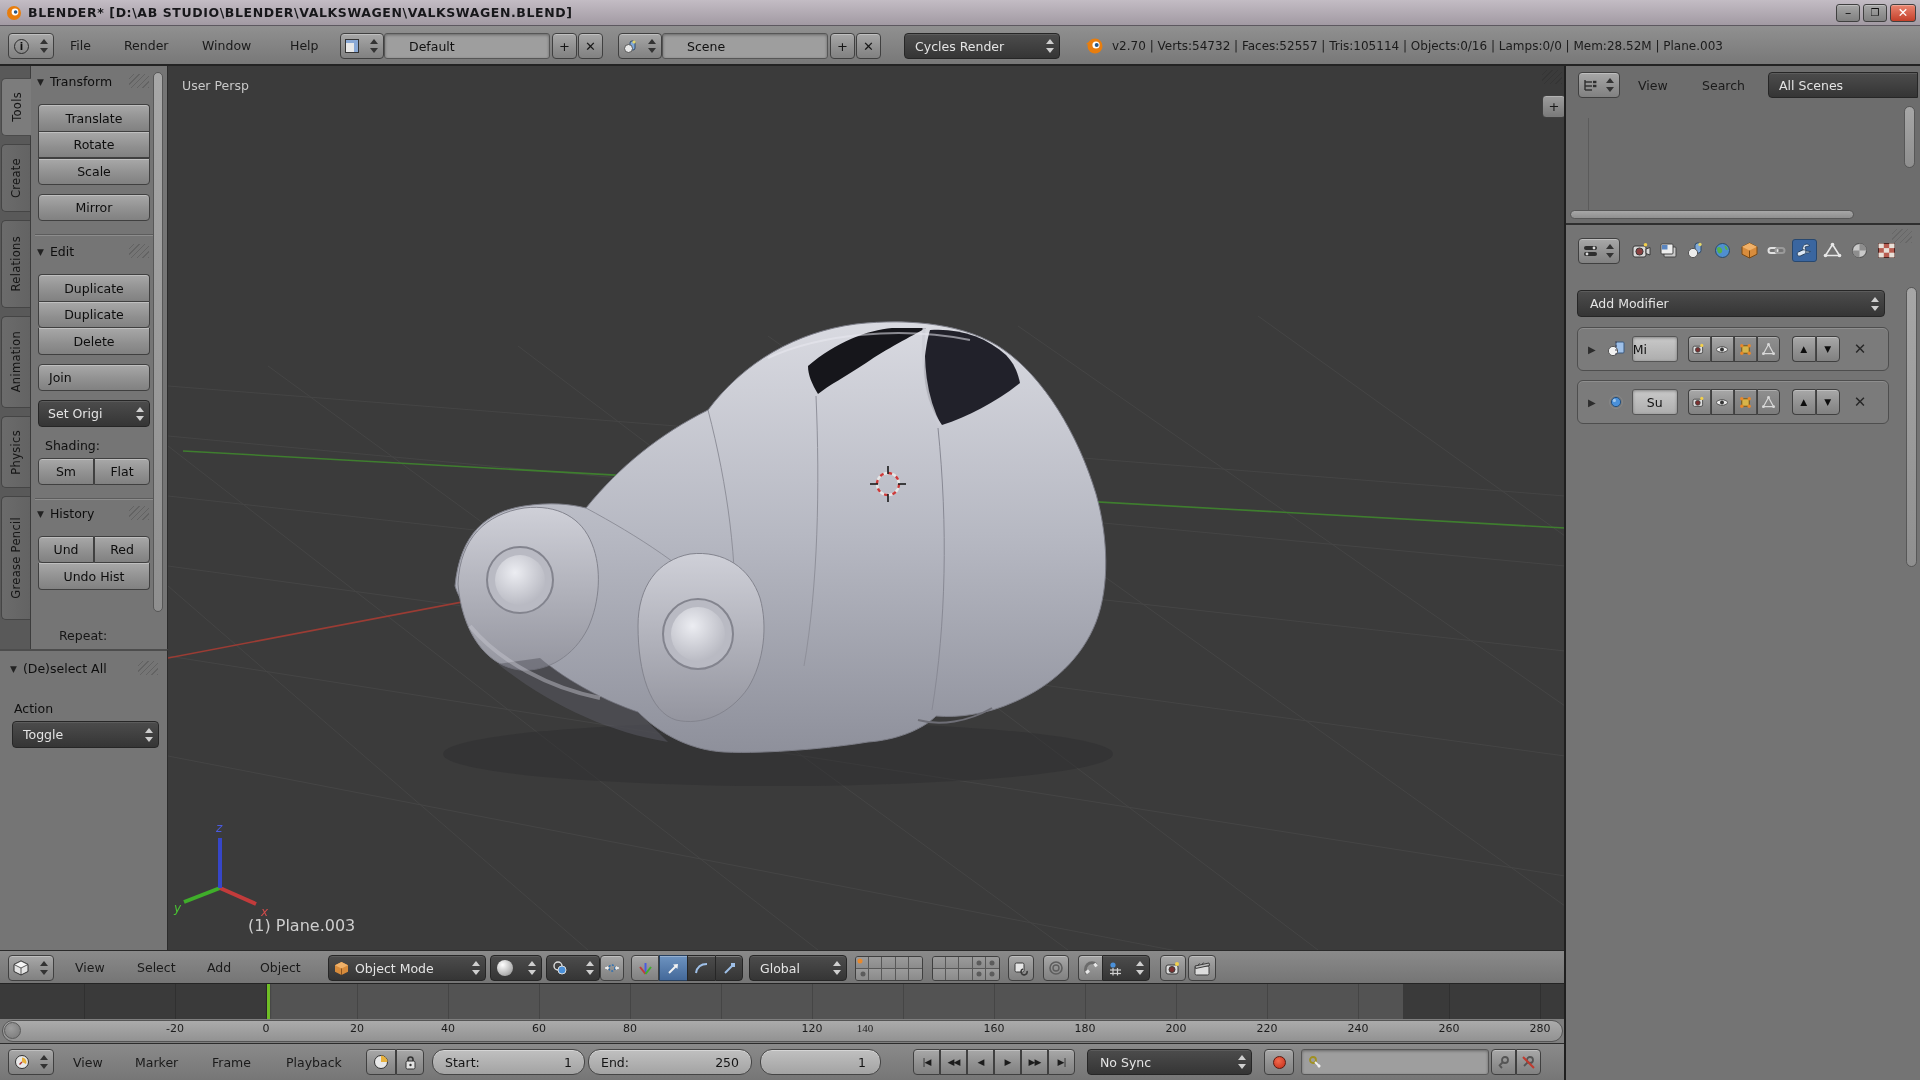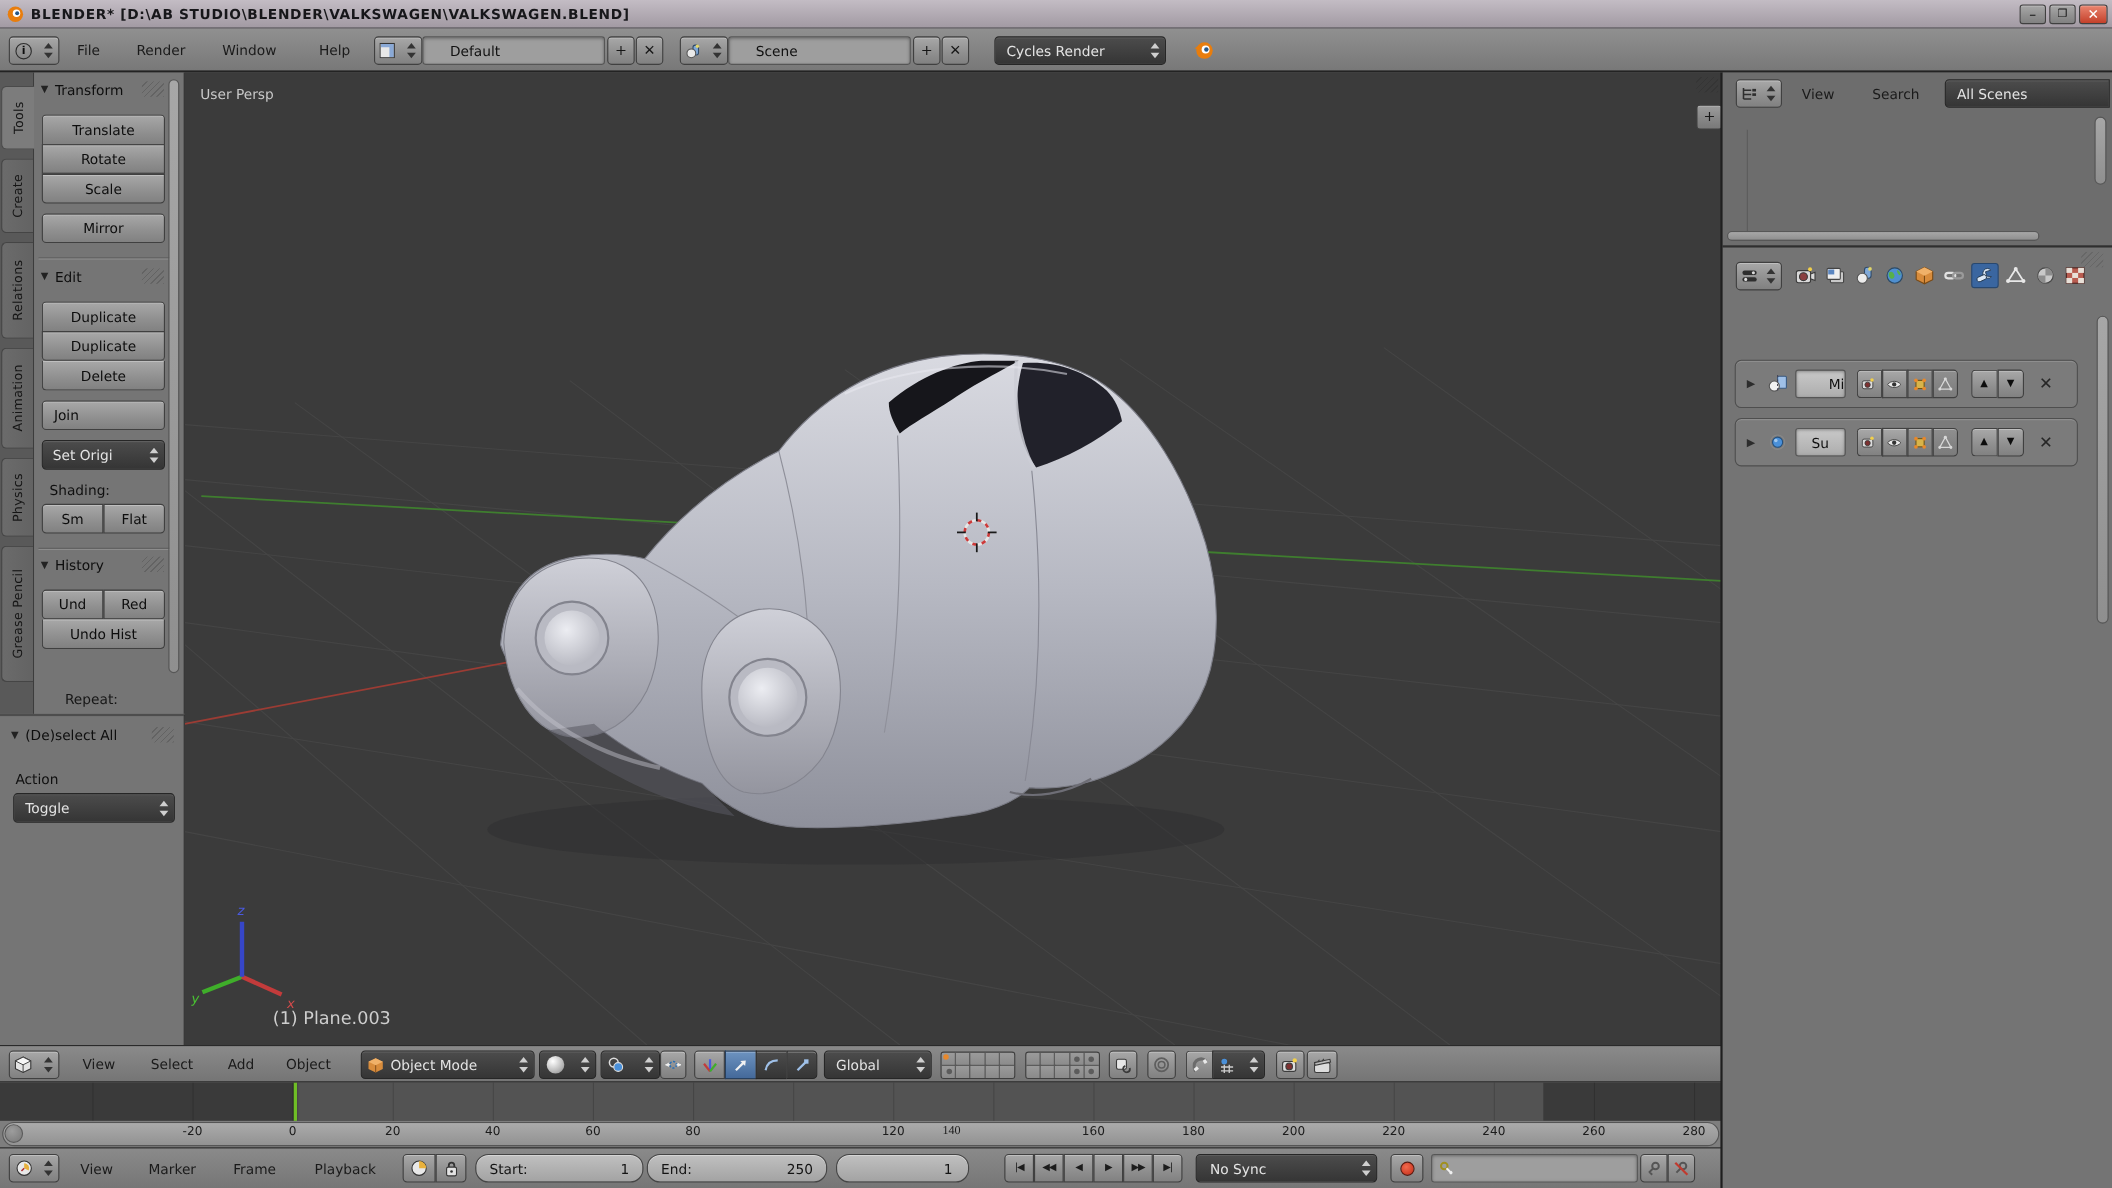--- a/index.html
+++ b/index.html
@@ -119,20 +119,21 @@
       <span>Cycles Render</span>
         <span class="updn"></span>
     </div>
 
     <svg width="20" height="20" viewBox="0 0 20 20" style="position:absolute;left:1084px;top:10px">
         <circle cx="11" cy="10" r="7.5" fill="#e87d0d"></circle>
         <circle cx="12" cy="9" r="3.6" fill="#fff"></circle>
         <circle cx="12.7" cy="9" r="2" fill="#265787"></circle>
         <path d="M2 8 L8 3.5 L6 9 Z" fill="#e87d0d"></path>
       </svg>
+    <span class="abs" style="left:1112px;top:13px;font-size:12px;color:#1b1b1b">v2.70 | Verts:54732 | Faces:52557 | Tris:105114 | Objects:0/16 | Lamps:0/0 | Mem:28.52M | Plane.003</span>
   </div>
 
   <div class="abs" style="left:0;top:66px;width:31px;height:583px;background:#595959;border-right:1px solid #3c3c3c">
     <div class="vtab active" style="top:12px;height:58px">
         <span>Tools</span>
       </div>
     <div class="vtab" style="top:78px;height:68px">
         <span>Create</span>
       </div>
     <div class="vtab" style="top:154px;height:88px">
@@ -708,29 +709,33 @@
             <rect x="1.5" y="1.5" width="16" height="14" fill="#b85c50" stroke="#4a2420"></rect>
             <rect x="1.5" y="1.5" width="5.3" height="4.6" fill="#e8e0d8"></rect>
             <rect x="12.2" y="1.5" width="5.3" height="4.6" fill="#e8e0d8"></rect>
             <rect x="6.8" y="6.1" width="5.4" height="4.6" fill="#e8e0d8"></rect>
             <rect x="1.5" y="10.7" width="5.3" height="4.8" fill="#e8e0d8"></rect>
             <rect x="12.2" y="10.7" width="5.3" height="4.8" fill="#e8e0d8"></rect>
           </svg>
         </div>
     </div>
 
+    <div class="dark" style="position:absolute;left:11px;top:63px;width:308px;height:27px;padding-left:12px">
+      <span>Add Modifier</span>
+        <span class="updn"></span>
+    </div>
 
     <div class="abs" style="left:11px;top:100px;width:312px;height:44px;background:#7b7b7b;border:1px solid #4e4e4e;border-radius:6px;box-shadow:inset 0 1px 0 rgba(255,255,255,.15);display:flex;align-items:center">
       <span style="margin-left:10px;font-size:10px;color:#2c2c2c">▶</span>
       <svg width="20" height="18" viewBox="0 0 20 18" style="margin-left:10px">
           <rect x="10" y="2" width="8" height="11" rx="1" fill="#9fc0e8" stroke="#3a5a80"></rect>
           <circle cx="7" cy="11" r="4.6" fill="#f2f2f2" stroke="#555"></circle>
           <line x1="10" y1="1" x2="10" y2="17" stroke="#445" stroke-width="1" stroke-dasharray="2 2"></line>
         </svg>
-      <div class="field" style="margin-left:6px;width:46px;height:26px;background:linear-gradient(#c9c9c9,#adadad);justify-content:flex-end;padding-left:0">
+      <div class="field" style="margin-left:6px;width:46px;height:26px;background:linear-gradient(#c9c9c9,#adadad);justify-content:flex-start;padding-left:0">
           <span>Mi</span>
         </div>
       <div style="margin-left:10px;display:flex">
         <div class="btn btn-left" style="width:23px;height:26px;border-right:1px solid #484848">
             <svg width="14" height="12" viewBox="0 0 17 15">
               <rect x="1" y="4" width="12" height="9" rx="2" fill="#dcdcdc" stroke="#3c3c3c"></rect>
               <circle cx="7" cy="8.5" r="3" fill="#7d3030" stroke="#3c3c3c"></circle>
               <circle cx="12" cy="3" r="2" fill="#f2d04b"></circle>
             </svg>
           </div>

